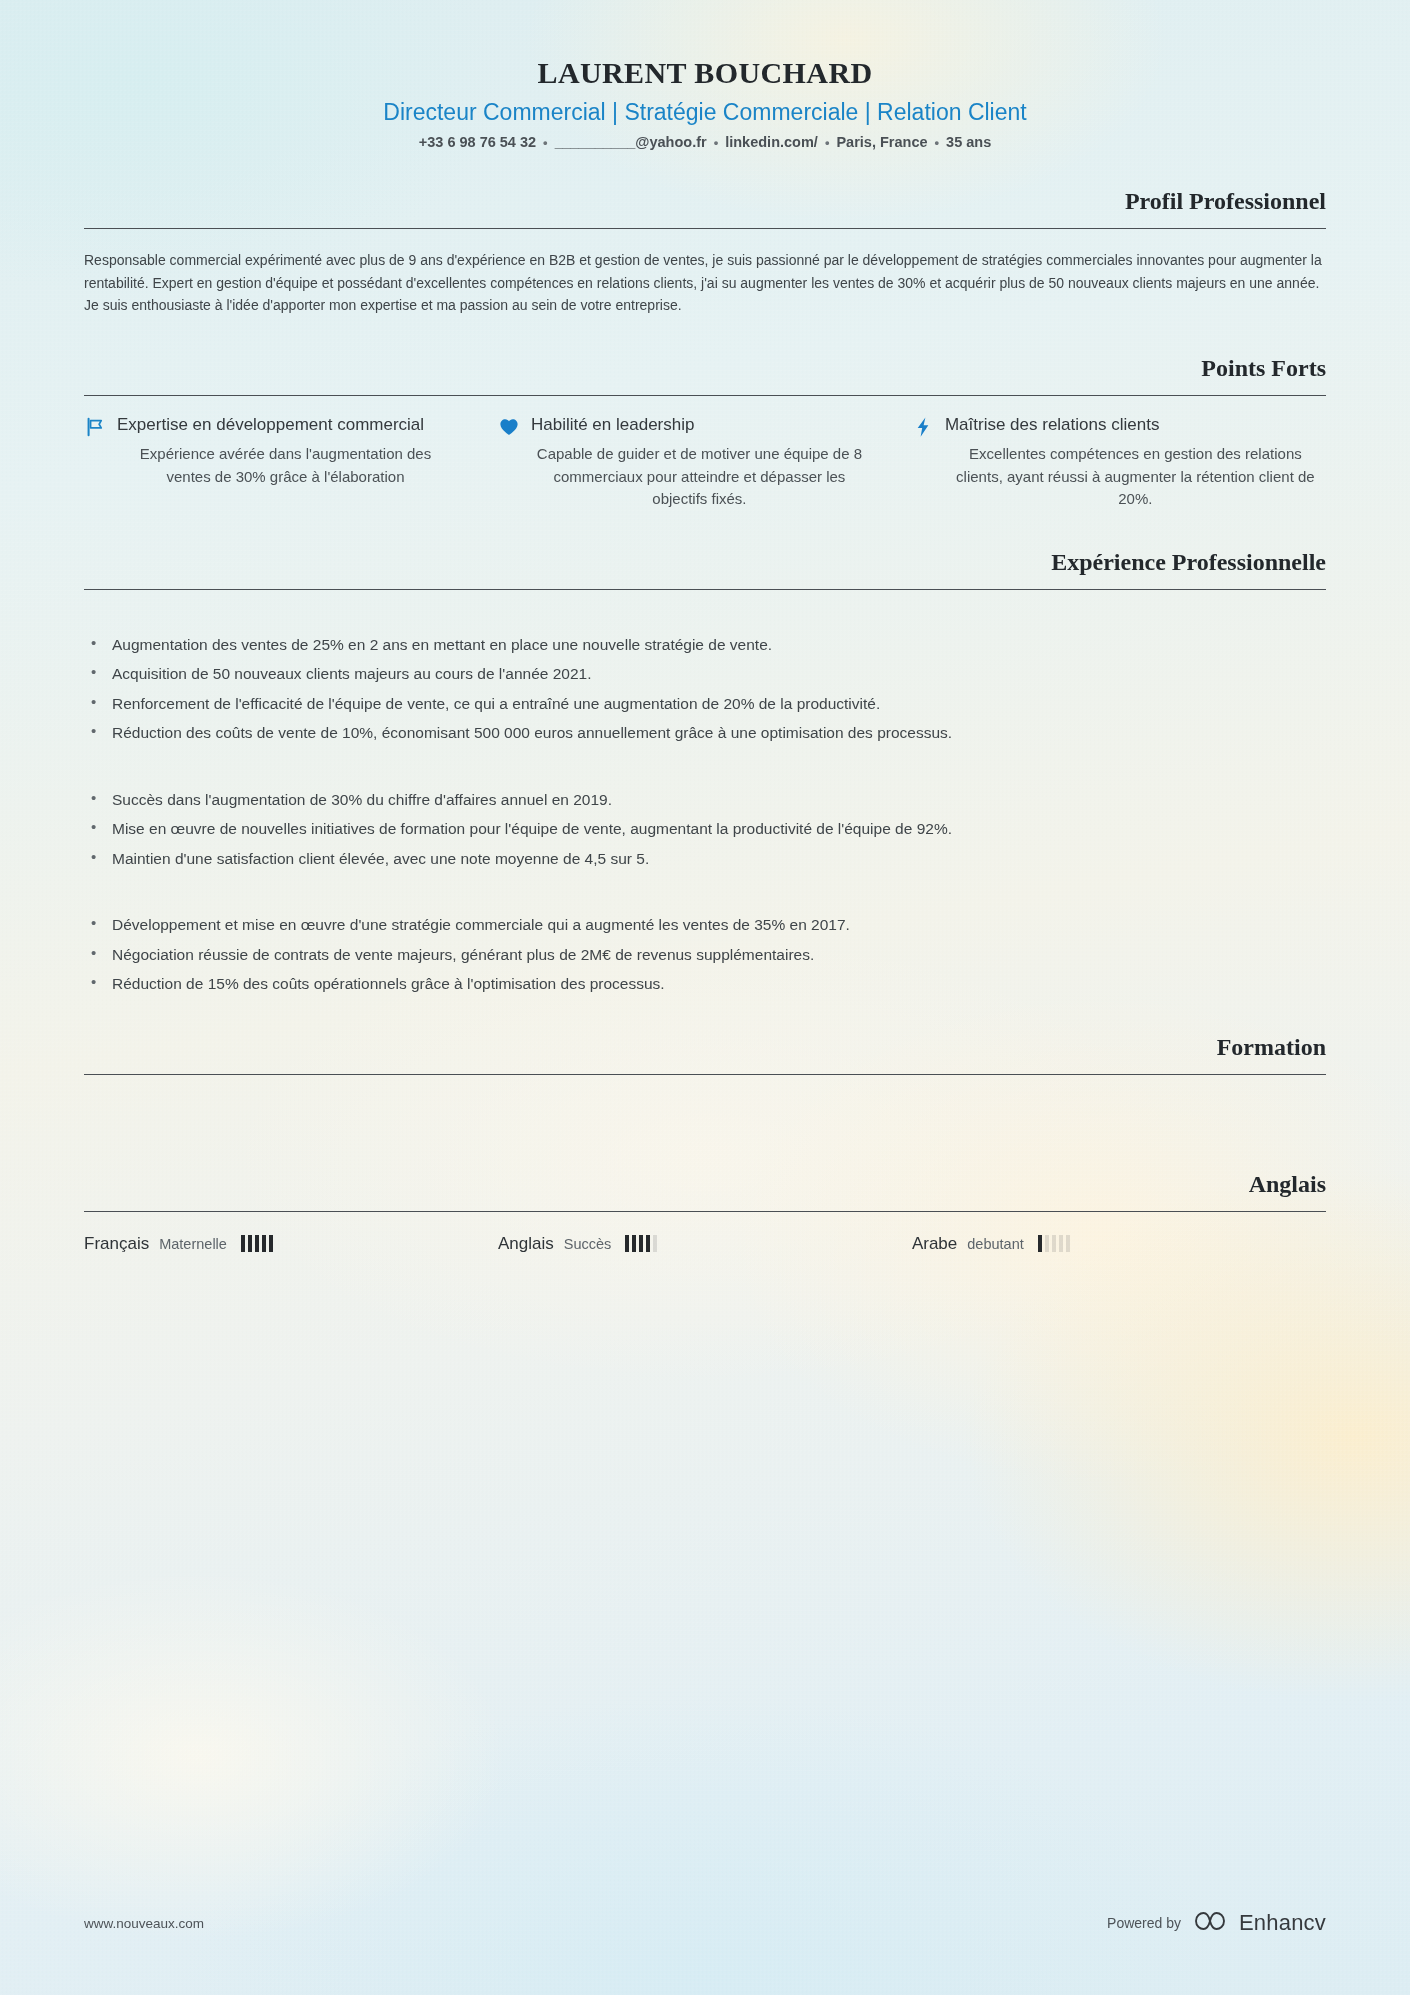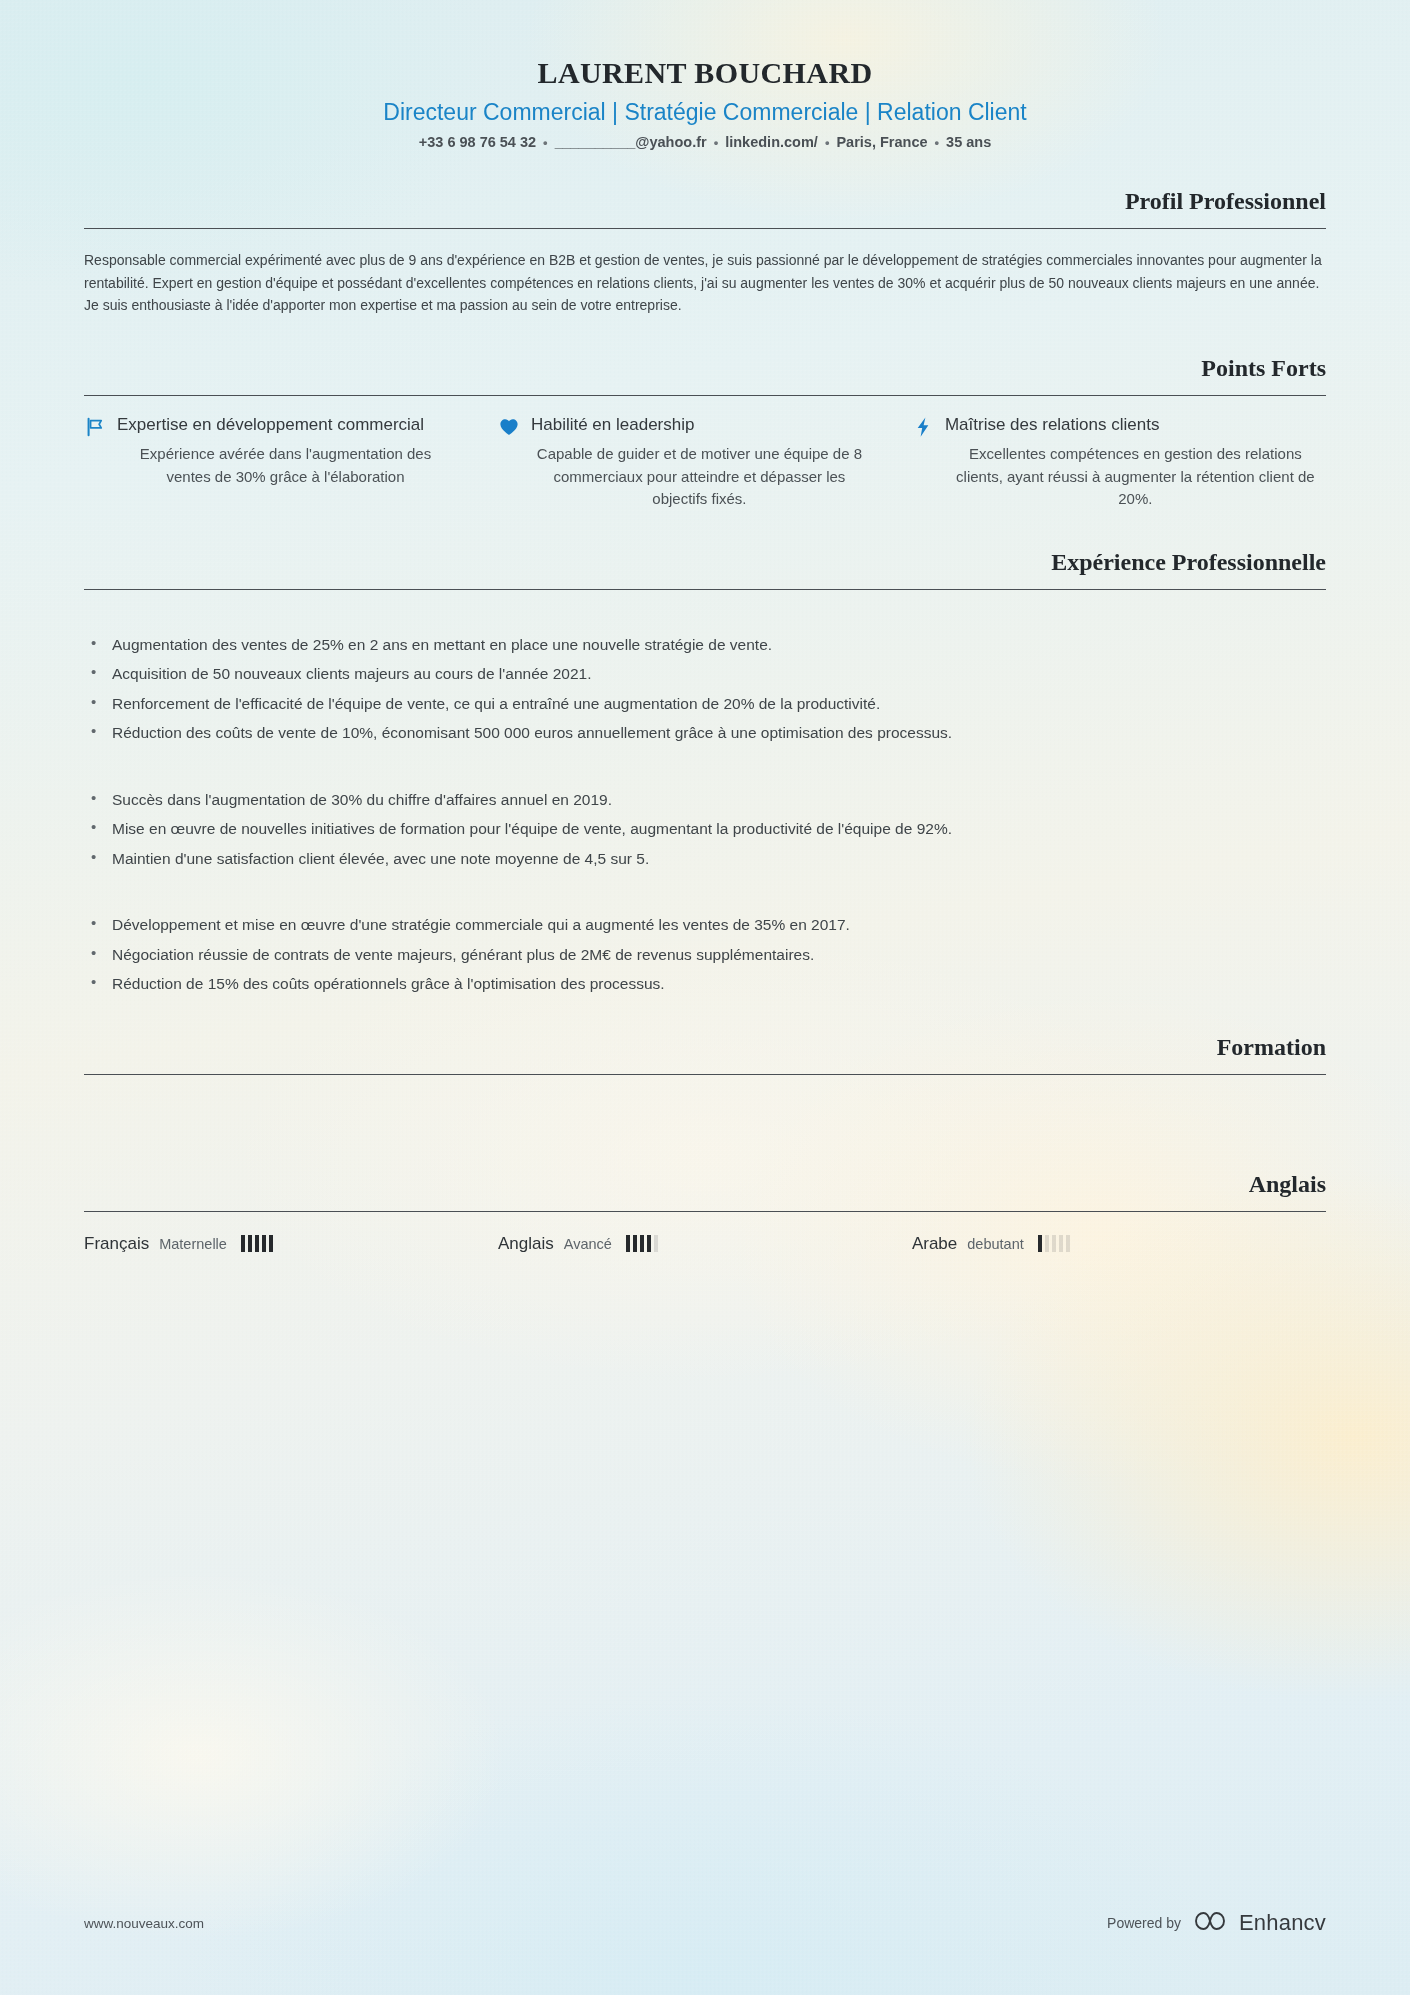--- a/index.html
+++ b/index.html
@@ -243,21 +243,21 @@
           <span class="bars">
             <span class="bar"></span>
             <span class="bar"></span>
             <span class="bar"></span>
             <span class="bar"></span>
             <span class="bar"></span>
           </span>
         </div>
         <div class="lang">
           <span class="lang-name">Anglais</span>
-          <span class="lang-level">Avancé</span>
+          <span class="lang-level">Succès</span>
           <span class="bars">
             <span class="bar"></span>
             <span class="bar"></span>
             <span class="bar"></span>
             <span class="bar"></span>
             <span class="bar off"></span>
           </span>
         </div>
         <div class="lang">
           <span class="lang-name">Arabe</span>

